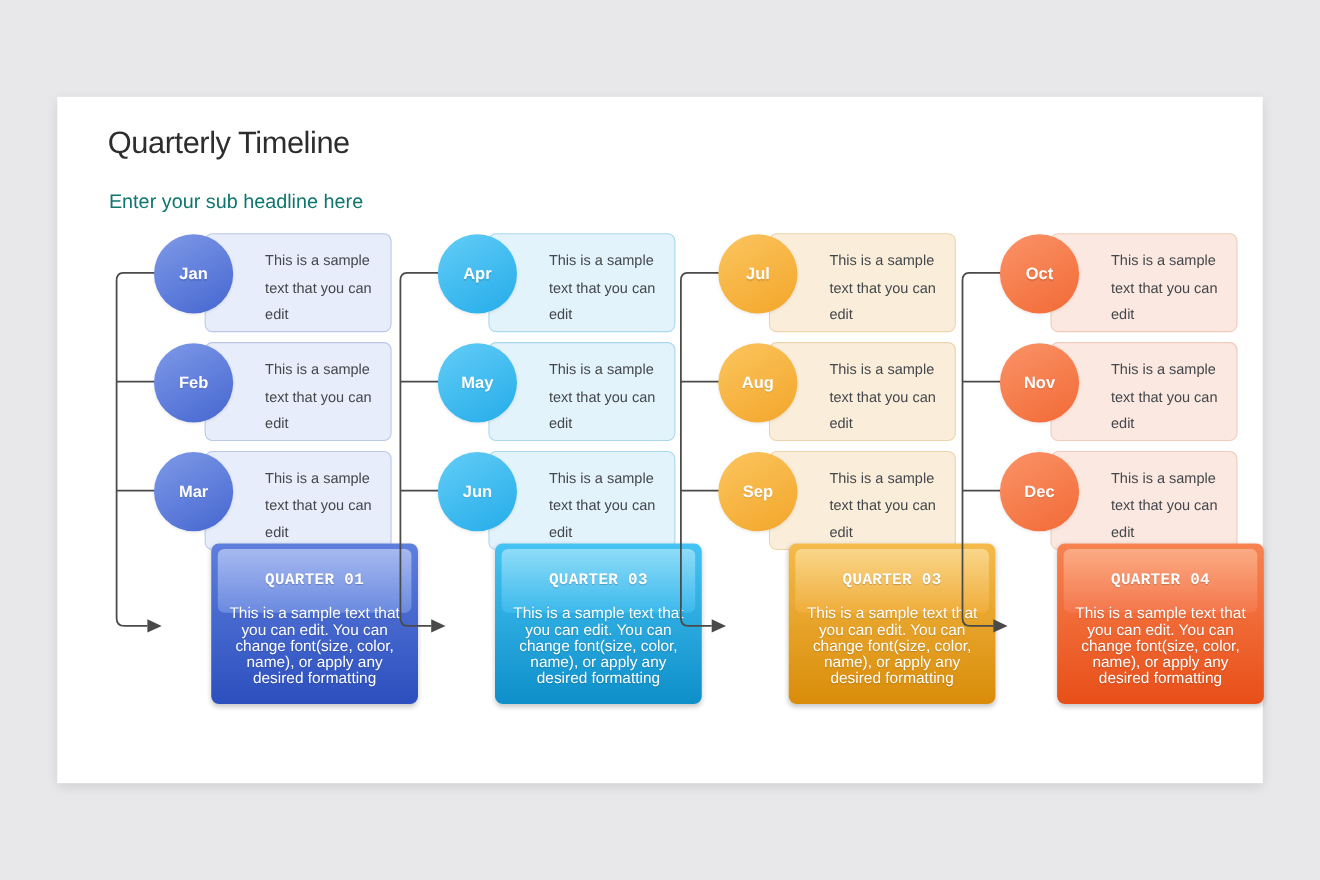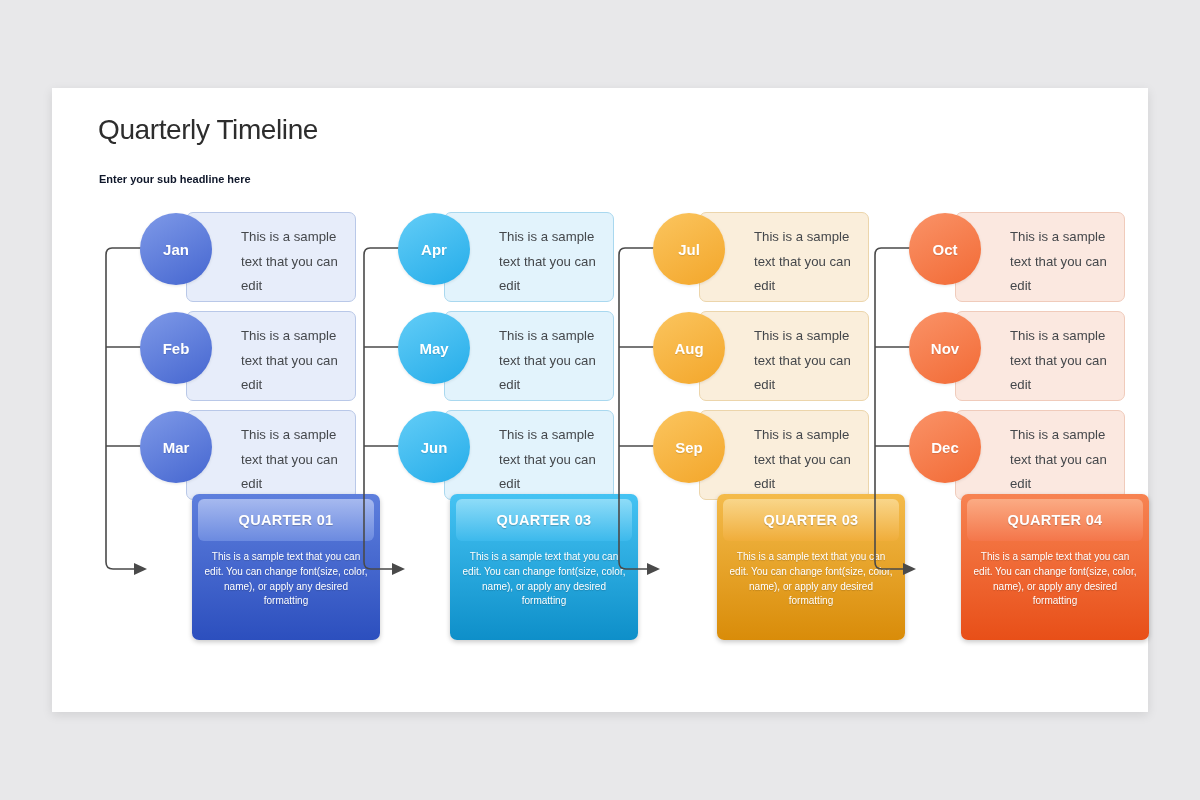--- a/index.html
+++ b/index.html
@@ -30,23 +30,23 @@
     font-size: 28px;
     font-weight: 400;
     color: #2d2d2d;
     letter-spacing: -0.4px;
     white-space: nowrap;
   }
   #page-subtitle {
     position: absolute;
     left: 47px;
     top: 85px;
-    font-size: 11px;
-    font-weight: 700;
-    color: #0f172a;
+    font-size: 18px;
+    font-weight: 400;
+    color: #0f766e;
     white-space: nowrap;
   }
 
   
   .column {
     position: absolute;
     top: 124px;
     width: 258px;
     height: 460px;
   }
@@ -121,37 +121,38 @@
     height: 146px;
     border-radius: 7px;
     box-shadow: 0 2px 5px rgba(0,0,0,0.22);
     overflow: hidden;
   }
   .quarter-header {
     position: absolute;
     left: 6px;
     top: 5px;
     right: 6px;
-    height: 42px;
+    height: 58px;
     border-radius: 6px;
     display: flex;
     align-items: center;
     justify-content: center;
     font-size: 14.5px;
     font-weight: bold;
     color: #ffffff;
     letter-spacing: 0.3px;
     text-shadow: 0 1px 1px rgba(0,0,0,0.22);
+    font-family: Liberation Mono, monospace;
   }
   .quarter-body {
     position: absolute;
     left: 10px;
     right: 10px;
     top: 56px;
-    font-size: 10px;
+    font-size: 14px;
     line-height: 14.8px;
     text-align: center;
     color: #ffffff;
     text-shadow: 0 1px 1px rgba(0,0,0,0.18);
   }
 </style>
 </head>
 <body>
 
 <div id="slide">

